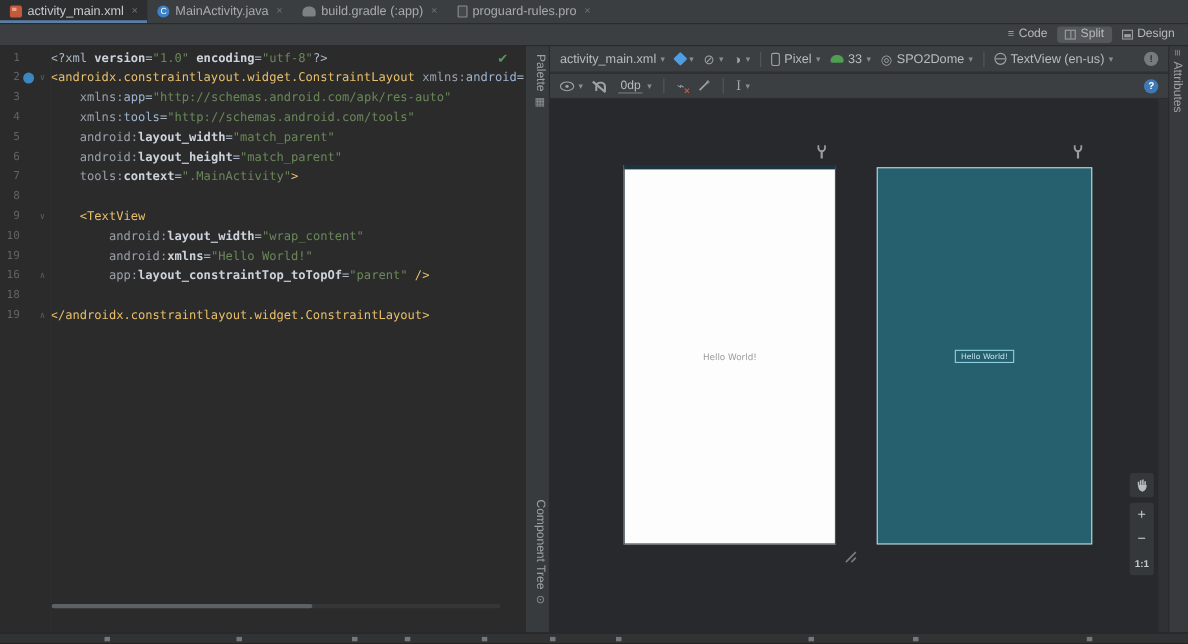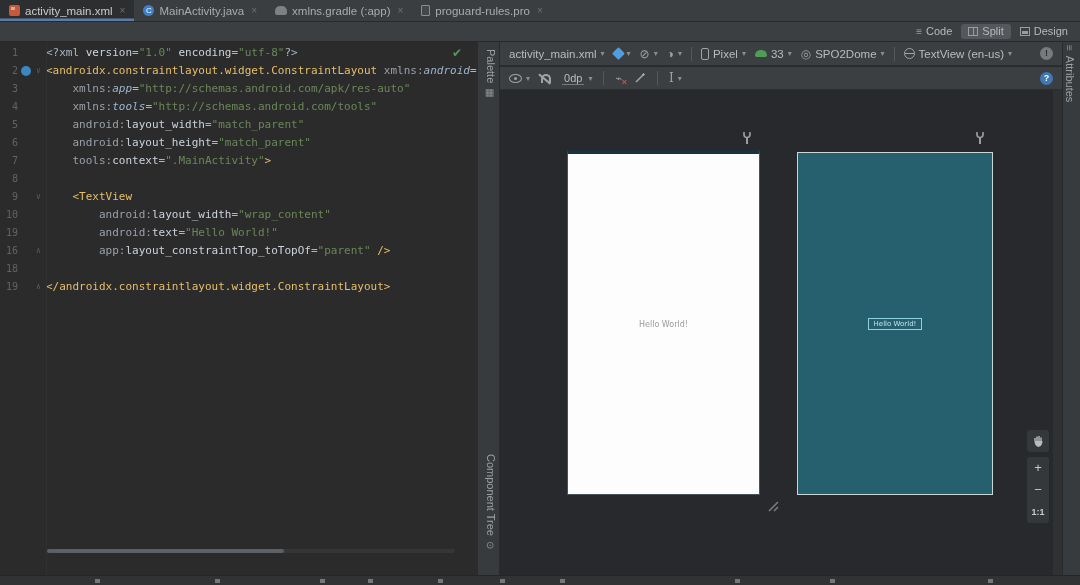--- a/index.html
+++ b/index.html
@@ -47,22 +47,22 @@
     font-family:"DejaVu Sans Mono", monospace; font-size:11px; }
   .ln { width:18px; text-align:right; color:#606366; font-size:10px; flex:none; }
   .gico { width:13px; flex:none; position:relative; }
   .comp-dot { position:absolute; left:3px; top:4px; width:10px; height:10px;
     background:#3a87c2; border-radius:50%; }
   .fold { width:15px; flex:none; color:#5a5e61; font-size:8px; text-align:center; }
   .codes { white-space:pre; }
   .tk-plain { color:#a9b7c6; }
   .tk-tag   { color:#e8bf6a; }
   .tk-ns    { color:#9aa0aa; }
-  .tk-nsn   { color:#9cb4d0;font-style:italic; }
-  .tk-attr  { color:#ccd3dc; font-weight:normal; }
+  .tk-nsn   { color:#9cb4d0; }
+  .tk-attr  { color:#ccd3dc; font-weight:bold; }
   .tk-val   { color:#6a8759; }
   .check { position:absolute; right:16px; top:4px; color:#57965c; font-size:12px; }
   .hscroll { position:absolute; left:47px; top:507px; width:237px; height:4px;
     background:#5d6164; border-radius:2px; }
   .hscroll-track { position:absolute; left:47px; top:507px; width:408px; height:4px; background:#343638; border-radius:2px; }
 
   
   .design { position:absolute; left:478px; top:42px; width:602px; height:533px;
     background:#28292c; }
   .stripe-left { position:absolute; left:0; top:0; width:22px; height:100%;
@@ -161,21 +161,21 @@
         <span>activity_main.xml</span>
         <span class="tab-close">×</span>
       </div>
       <div class="tab">
         <span class="tico java-class-icon"></span>
         <span>MainActivity.java</span>
         <span class="tab-close">×</span>
       </div>
       <div class="tab">
         <span class="tico gradle-icon"></span>
-        <span>xmlns.gradle (:app)</span>
+        <span>build.gradle (:app)</span>
         <span class="tab-close">×</span>
       </div>
       <div class="tab">
         <span class="tico file-icon"></span>
         <span>proguard-rules.pro</span>
         <span class="tab-close">×</span>
       </div>
     </div>
 
   <div class="subbar">
@@ -255,21 +255,21 @@
         <div class="line">
           <span class="ln">10</span>
           <span class="gico"></span>
           <span class="fold"></span>
           <span class="codes"><span class="tk-plain">        </span><span class="tk-ns">android:</span><span class="tk-attr">layout_width</span><span class="tk-plain">=</span><span class="tk-val">"wrap_content"</span></span>
         </div>
         <div class="line">
           <span class="ln">19</span>
           <span class="gico"></span>
           <span class="fold"></span>
-          <span class="codes"><span class="tk-plain">        </span><span class="tk-ns">android:</span><span class="tk-attr">text</span><span class="tk-plain">=</span><span class="tk-val">"Hello World!"</span></span>
+          <span class="codes"><span class="tk-plain">        </span><span class="tk-ns">android:</span><span class="tk-attr">xmlns</span><span class="tk-plain">=</span><span class="tk-val">"Hello World!"</span></span>
         </div>
         <div class="line">
           <span class="ln">16</span>
           <span class="gico"></span>
           <span class="fold">∧</span>
           <span class="codes"><span class="tk-plain">        </span><span class="tk-ns">app:</span><span class="tk-attr">layout_constraintTop_toTopOf</span><span class="tk-plain">=</span><span class="tk-val">"parent"</span><span class="tk-tag"> /&gt;</span></span>
         </div>
         <div class="line">
           <span class="ln">18</span>
           <span class="gico"></span>

